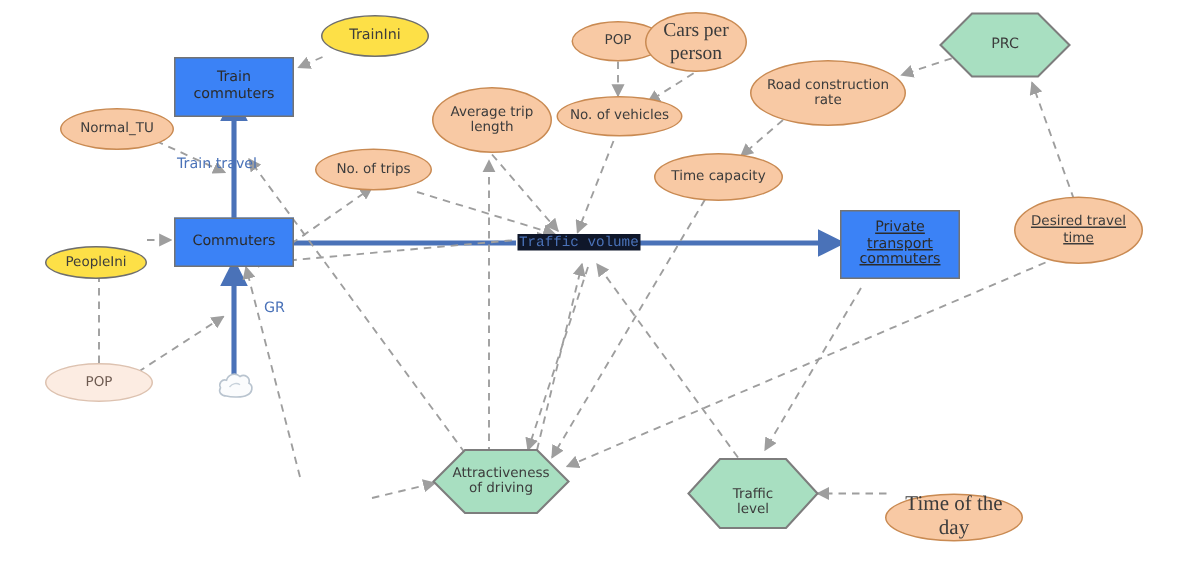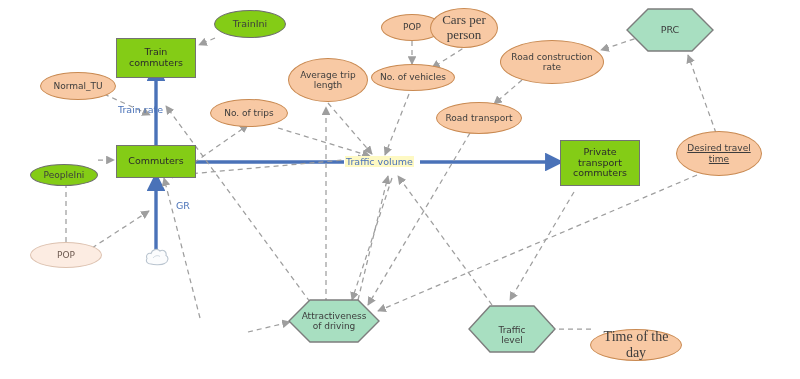--- a/index.html
+++ b/index.html
@@ -36,38 +36,38 @@
     color: #3c3c3c;
     z-index: 3;
   }
   .node .lbl {
     display: block;
     padding: 0 2px;
     white-space: pre-line;
   }
   
   .stock {
-    background: #84cc16;
+    background: #3b82f6;
     border: 1.4px solid #737373;
     color: #2b2b2b;
   }
   
   .aux {
     background: #f8c9a4;
     border: 1.3px solid #c98a52;
     border-radius: 50%;
   }
   .aux-faded {
     background: #fcece2;
     border: 1.1px solid #ddc2b0;
     border-radius: 50%;
   }
   
   .const {
-    background: #84cc16;
+    background: #fde047;
     border: 1.3px solid #6e6e6e;
     border-radius: 50%;
     text-align: right;
   }
   
   .hexwrap {
     position: absolute;
     z-index: 3;
   }
   .hexwrap svg {
@@ -185,21 +185,21 @@
 
   <div class="node stock" style="left:116px; top:38px; width:80px; height:40px; font-size:9.5px;">
     <span class="lbl">Train
 commuters</span>
   </div>
 
   <div class="node stock" style="left:116px; top:145px; width:80px; height:33px; font-size:9.5px;">
     <span class="lbl">Commuters</span>
   </div>
 
-  <div class="node stock" style="left:560px; top:140px; width:80px; height:46px; font-size:9.5px;">
+  <div class="node stock" style="left:560px; top:140px; width:80px; height:46px; font-size:9.5px;text-decoration:underline;">
     <span class="lbl">Private
 transport
 commuters</span>
   </div>
 
   <div class="node const" style="left:214px; top:10px; width:72px; height:28px; font-size:9.5px;">
     <span class="lbl">TrainIni</span>
   </div>
 
   <div class="node const" style="left:30px; top:164px; width:68px; height:22px; font-size:9px;">
@@ -231,21 +231,21 @@
   <div class="node aux" style="left:371px; top:64px; width:84px; height:27px; font-size:9px;">
     <span class="lbl">No. of vehicles</span>
   </div>
 
   <div class="node aux" style="left:500px; top:40px; width:104px; height:44px; font-size:9px;">
     <span class="lbl">Road construction
 rate</span>
   </div>
 
   <div class="node aux" style="left:436px; top:102px; width:86px; height:32px; font-size:9px;">
-    <span class="lbl">Road transport</span>
+    <span class="lbl">Time capacity</span>
   </div>
 
   <div class="node aux" style="left:676px; top:131px; width:86px; height:45px; font-size:9px;text-decoration:underline;">
     <span class="lbl">Desired travel
 time</span>
   </div>
 
   <div class="node aux-faded" style="left:30px; top:242px; width:72px; height:26px; font-size:9px; color:#6d5a50;">
     <span class="lbl">POP</span>
   </div>
@@ -263,35 +263,35 @@
 of driving</div>
   </div>
 
   <div class="hexwrap" style="left:626px; top:8px; width:88px; height:44px;">
     <svg width="88" height="44" viewBox="0 0 88 44" xmlns="http://www.w3.org/2000/svg">
       <polygon points="22,1 66,1 87,22 66,43 22,43 1,22" fill="#a8dfc1" stroke="#7d7d7d" stroke-width="1.4"></polygon>
     </svg>
     <div class="hexlabel" style="font-size:9.5px;">PRC</div>
   </div>
 
-  <div class="hexwrap" style="left:468px; top:305px; width:88px; height:60px;">
+  <div class="hexwrap" style="left:458px; top:305px; width:88px; height:60px;">
     <svg width="88" height="48" viewBox="0 0 88 48" xmlns="http://www.w3.org/2000/svg">
       <polygon points="22,1 66,1 87,24 66,47 22,47 1,24" fill="#a8dfc1" stroke="#7d7d7d" stroke-width="1.4"></polygon>
     </svg>
     <div class="hexlabel" style="font-size:9px;">Traffic
 level</div>
   </div>
 
   <div class="cloud" style="left:144px; top:245px; width:26px; height:22px;">
     <svg width="26" height="22" viewBox="0 0 26 22" xmlns="http://www.w3.org/2000/svg">
       <path d="M7,19 C3,19 1.5,16 3,13.5 C1.5,10.5 4,7.5 7,8.5 C8,4.5 13,3 16,6
                C19,4 23,6.5 22,10.5 C25,12 24.5,17 20.5,18.5 C18,20 10,20 7,19 Z" fill="#fbfcfd" stroke="#b9c4cf" stroke-width="1.1"></path>
       <path d="M9,13 C11,10.5 14,10 16,11.5" fill="none" stroke="#c8d2db" stroke-width="0.9"></path>
     </svg>
   </div>
 
-  <div class="flow-label" style="left:118px; top:104px; font-size:9.5px;">Train rate</div>
+  <div class="flow-label" style="left:118px; top:104px; font-size:9.5px;">Train travel</div>
 
   <div class="flow-label" style="left:148px; top:200px; font-size:9.5px;margin-left:28px;">GR</div>
 
-  <div class="flow-label" style="left:345px; top:156px; font-size:9.5px; background:#fef9c3; padding:0 1px;">Traffic volume</div>
+  <div class="flow-label" style="left:345px; top:156px; font-size:9.5px; background:#0f172a; padding:0 1px;font-family:Liberation Mono, monospace;">Traffic volume</div>
 
 </div>
 
 </body></html>

